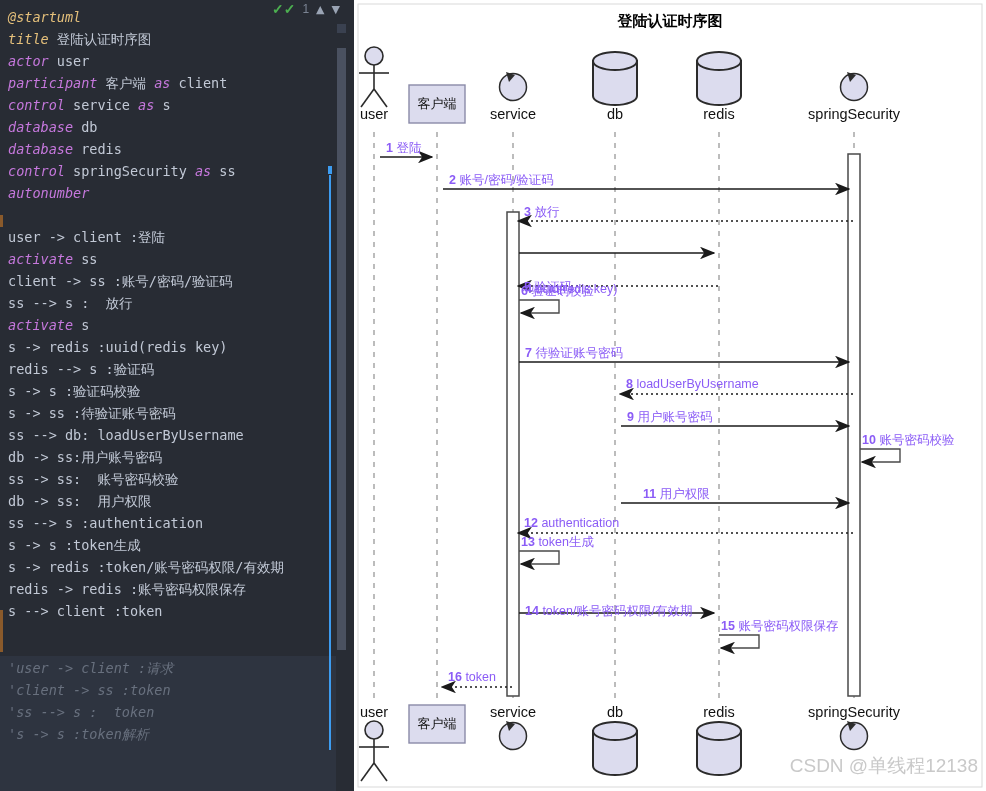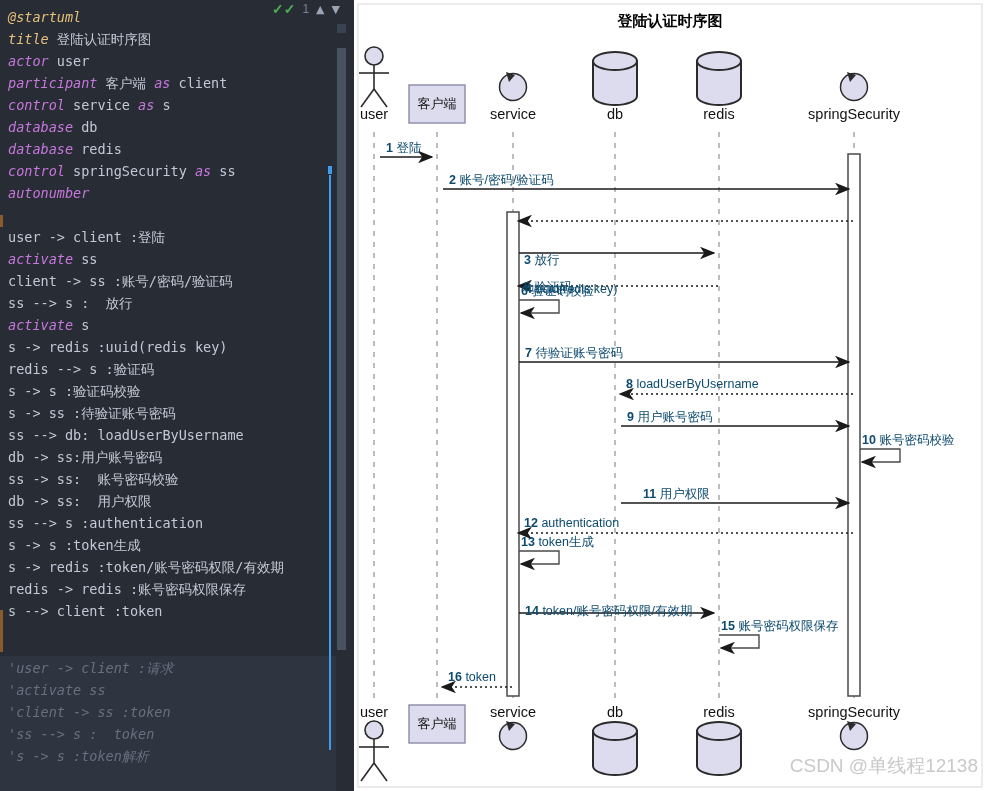--- a/index.html
+++ b/index.html
@@ -100,40 +100,40 @@
   }
   .boxlabel {
     position: absolute;
     font-family: "Liberation Serif", serif;
     font-size: 13px; color: #111;
     text-align: center; white-space: nowrap;
   }
   .msglabel {
     position: absolute;
     font-family: "Liberation Sans", sans-serif;
-    font-size: 12.5px; color: #0c4a6e; white-space: nowrap;
+    font-size: 12.5px; color: #8b5cf6; white-space: nowrap;
   }
   .msglabel b { font-weight: bold; }
   #watermark {
     position: absolute; right: 8px; bottom: 12px;
     font-family: "Liberation Sans", sans-serif;
     font-size: 19px; color: #c9c9c9; white-space: nowrap;
   }
 </style>
 </head>
 <body>
 
 <div id="app">
 
   <div id="editor">
 
     <div id="code"><div class="ln"><span class="ttl">@startuml</span></div><div class="ln"><span class="ttl">title</span> <span class="plain">登陆认证时序图</span></div><div class="ln"><span class="kw">actor</span> <span class="plain">user</span></div><div class="ln"><span class="kw">participant</span> <span class="plain">客户端 <span class="kw">as</span> client</span></div><div class="ln"><span class="kw">control</span> <span class="plain">service <span class="kw">as</span> s</span></div><div class="ln"><span class="kw">database</span> <span class="plain">db</span></div><div class="ln"><span class="kw">database</span> <span class="plain">redis</span></div><div class="ln"><span class="kw">control</span> <span class="plain">springSecurity <span class="kw">as</span> ss</span></div><div class="ln"><span class="kw">autonumber</span></div><div class="ln">&nbsp;</div><div class="ln"><span class="plain">user -&gt; client :登陆</span></div><div class="ln"><span class="kw">activate</span> <span class="plain">ss</span></div><div class="ln"><span class="plain">client -&gt; ss :账号/密码/验证码</span></div><div class="ln"><span class="plain">ss --&gt; s :  放行</span></div><div class="ln"><span class="kw">activate</span> <span class="plain">s</span></div><div class="ln"><span class="plain">s -&gt; redis :uuid(redis key)</span></div><div class="ln"><span class="plain">redis --&gt; s :验证码</span></div><div class="ln"><span class="plain">s -&gt; s :验证码校验</span></div><div class="ln"><span class="plain">s -&gt; ss :待验证账号密码</span></div><div class="ln"><span class="plain">ss --&gt; db: loadUserByUsername</span></div><div class="ln"><span class="plain">db -&gt; ss:用户账号密码</span></div><div class="ln"><span class="plain">ss -&gt; ss:  账号密码校验</span></div><div class="ln"><span class="plain">db -&gt; ss:  用户权限</span></div><div class="ln"><span class="plain">ss --&gt; s :authentication</span></div><div class="ln"><span class="plain">s -&gt; s :token生成</span></div><div class="ln"><span class="plain">s -&gt; redis :token/账号密码权限/有效期</span></div><div class="ln"><span class="plain">redis -&gt; redis :账号密码权限保存</span></div><div class="ln"><span class="plain">s --&gt; client :token</span></div></div>
 
     <div id="comment-block"></div>
-    <div id="comment-code"><div class="ln">'user -&gt; client :请求</div><div class="ln">'activate ss</div><div class="ln">'client -&gt; ss :token</div><div class="ln">'ss --&gt; s :  token</div><div class="ln">'s -&gt; s :token解析</div></div>
+    <div id="comment-code"><div class="ln">'user -&gt; client :请求</div><div class="ln">'client -&gt; ss :token</div><div class="ln">'ss --&gt; s :  token</div><div class="ln">'s -&gt; s :token解析</div></div>
 
     <div id="left-accent"></div>
     <div id="left-accent2"></div>
     <div id="blue-dot"></div>
     <div id="blue-marker"></div>
     <div id="vscroll"></div>
     <div id="vscroll-thumb-top"></div>
 
     <div id="editor-topbar">
       <div class="tb-icons">
@@ -231,21 +231,21 @@
         <div class="pname" style="left:89px;top:106px;width:140px;">service</div>
         <div class="pname" style="left:89px;top:704px;width:140px;">service</div>
         <div class="pname" style="left:191px;top:106px;width:140px;">db</div>
         <div class="pname" style="left:191px;top:704px;width:140px;">db</div>
         <div class="pname" style="left:295px;top:106px;width:140px;">redis</div>
         <div class="pname" style="left:295px;top:704px;width:140px;">redis</div>
         <div class="pname" style="left:430px;top:106px;width:140px;">springSecurity</div>
         <div class="pname" style="left:430px;top:704px;width:140px;">springSecurity</div>
         <div class="msglabel" style="left:32px;top:140px;"><b>1</b> 登陆</div>
         <div class="msglabel" style="left:95px;top:172px;"><b>2</b> 账号/密码/验证码</div>
-        <div class="msglabel" style="left:170px;top:204px;margin-top:48px;"><b>3</b> 放行</div>
+        <div class="msglabel" style="left:170px;top:204px;"><b>3</b> 放行</div>
         <div class="msglabel" style="left:171px;top:236px;margin-top:46px;"><b>4</b> uuid(redis key)</div>
         <div class="msglabel" style="left:170px;top:279px;"><b>5</b> 验证码</div>
         <div class="msglabel" style="left:167px;top:283px;"><b>6</b> 验证码校验</div>
         <div class="msglabel" style="left:171px;top:345px;"><b>7</b> 待验证账号密码</div>
         <div class="msglabel" style="left:272px;top:377px;"><b>8</b> loadUserByUsername</div>
         <div class="msglabel" style="left:273px;top:409px;"><b>9</b> 用户账号密码</div>
         <div class="msglabel" style="left:508px;top:432px;"><b>10</b> 账号密码校验</div>
         <div class="msglabel" style="left:273px;top:486px;margin-left:16px;"><b>11</b> 用户权限</div>
         <div class="msglabel" style="left:170px;top:516px;"><b>12</b> authentication</div>
         <div class="msglabel" style="left:167px;top:534px;"><b>13</b> token生成</div>

